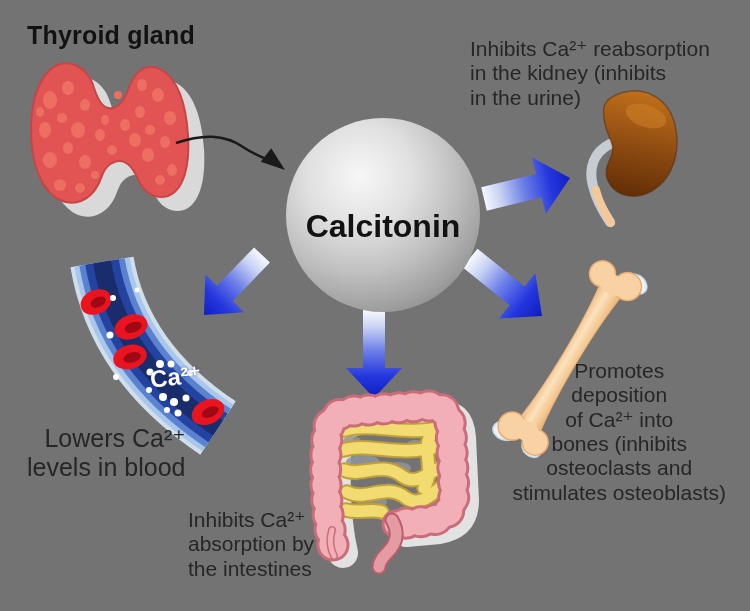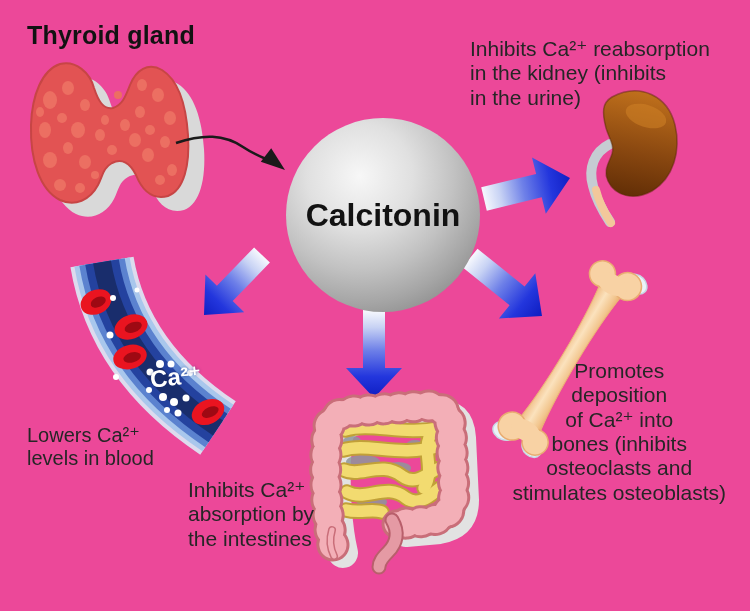--- a/index.html
+++ b/index.html
@@ -1,27 +1,27 @@
 <!DOCTYPE html>
 <html><head>
 <meta charset="utf-8">
 <style>
   html,body{margin:0;padding:0;background:#ffffff;}
   .stage{
-    position:relative;width:750px;height:611px;background:#ec4899;overflow:hidden;
+    position:relative;width:750px;height:611px;background:#737373;overflow:hidden;
     font-family:"Liberation Sans","DejaVu Sans",sans-serif;
   }
   .stage svg{position:absolute;left:0;top:0;}
   .txt{position:absolute;white-space:pre-line;color:#262626;line-height:1.16;z-index:2;}
   .txt-title{font-size:25px;font-weight:bold;color:#121212;letter-spacing:.2px;}
-  .txt-hormone{font-size:32px;font-weight:bold;color:#121212;transform:translateX(-50%);}
+  .txt-hormone{font-size:32px;font-weight:bold;color:#121212;transform:translateX(-50%);margin-top:11px;}
   .txt-kidney{font-size:21px;}
   .txt-bone{font-size:21px;text-align:right;}
   .txt-intestine{font-size:21px;}
-  .txt-blood{font-size:20px;}
+  .txt-blood{font-size:25px;text-align:right;}
   .txt-ca{font-size:24px;font-weight:bold;color:#ffffff;transform:rotate(-6deg);
     text-shadow:0 0 3px rgba(20,40,120,.6);}
 </style>
 </head>
 <body>
 
 <div class="stage">
 
 <svg width="750" height="611" viewBox="0 0 750 611">
   <defs>
@@ -235,21 +235,21 @@
 in the kidney (inhibits
 in the urine)</div>
 
 <div class="txt txt-bone" style="right:24px;top:359px;text-align:center;">Promotes
 deposition
 of Ca²⁺ into
 bones (inhibits
 osteoclasts and
 stimulates osteoblasts)</div>
 
-<div class="txt txt-intestine" style="left:188px;top:478px;">Inhibits Ca²⁺
+<div class="txt txt-intestine" style="left:188px;top:508px;">Inhibits Ca²⁺
 absorption by
 the intestines</div>
 
 <div class="txt txt-blood" style="left:27px;top:424px;">Lowers Ca²⁺
 levels in blood</div>
 
 <div class="txt txt-ca" style="left:150px;top:363px;">Ca²⁺</div>
 
 </div>
 

